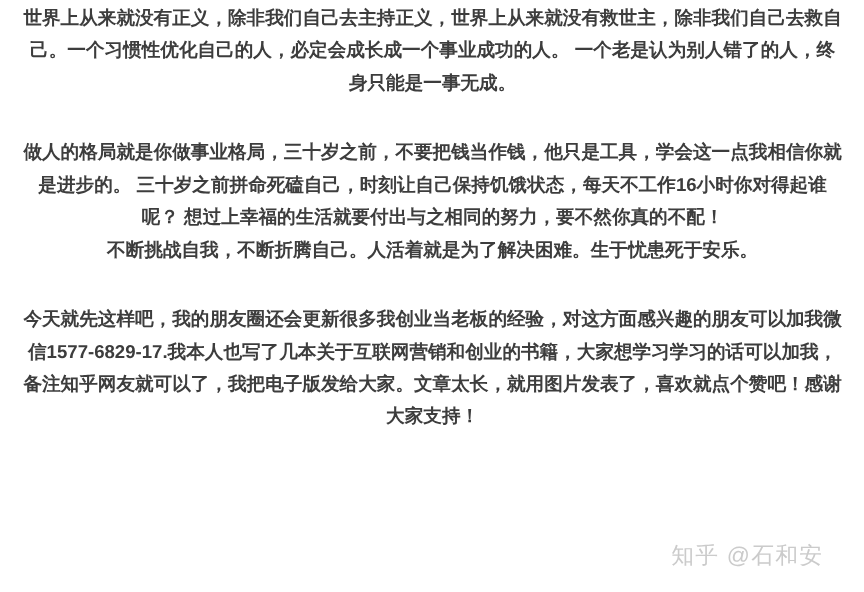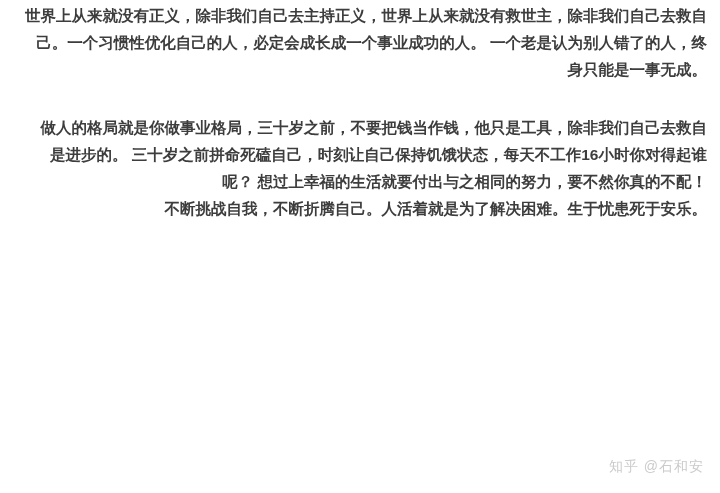--- a/index.html
+++ b/index.html
@@ -17,41 +17,45 @@
   .article {
     padding: 2px 13px 0 14px;
   }
   .para {
     margin: 0 0 31px 0;
     font-size: 15.5px;
     font-weight: 700;
     line-height: 27px;
     color: #3d3d3d;
     white-space: pre-line;
-    text-align: right;
+    text-align: center;
   }
   .watermark {
     position: absolute;
-    right: 16px;
+    right: 34px;
     bottom: 17px;
-    font-size: 14px;
+    font-size: 19px;
     font-weight: 400;
     color: #cbcbcb;
     letter-spacing: 1px;
     white-space: nowrap;
   }
 </style>
 </head>
 <body>
 
 <main class="article">
   <p class="para">世界上从来就没有正义，除非我们自己去主持正义，世界上从来就没有救世主，除非我们自己去救自
 己。一个习惯性优化自己的人，必定会成长成一个事业成功的人。 一个老是认为别人错了的人，终
 身只能是一事无成。</p>
-  <p class="para">做人的格局就是你做事业格局，三十岁之前，不要把钱当作钱，他只是工具，除非我们自己去救自
+  <p class="para">做人的格局就是你做事业格局，三十岁之前，不要把钱当作钱，他只是工具，学会这一点我相信你就
 是进步的。 三十岁之前拼命死磕自己，时刻让自己保持饥饿状态，每天不工作16小时你对得起谁
 呢？ 想过上幸福的生活就要付出与之相同的努力，要不然你真的不配！
 不断挑战自我，不断折腾自己。人活着就是为了解决困难。生于忧患死于安乐。</p>
+  <p class="para">今天就先这样吧，我的朋友圈还会更新很多我创业当老板的经验，对这方面感兴趣的朋友可以加我微
+信1577-6829-17.我本人也写了几本关于互联网营销和创业的书籍，大家想学习学习的话可以加我，
+备注知乎网友就可以了，我把电子版发给大家。文章太长，就用图片发表了，喜欢就点个赞吧！感谢
+大家支持！</p>
 </main>
 
 <div class="watermark">
   <span>知乎 @石和安</span>
 </div>
 
 </body></html>

